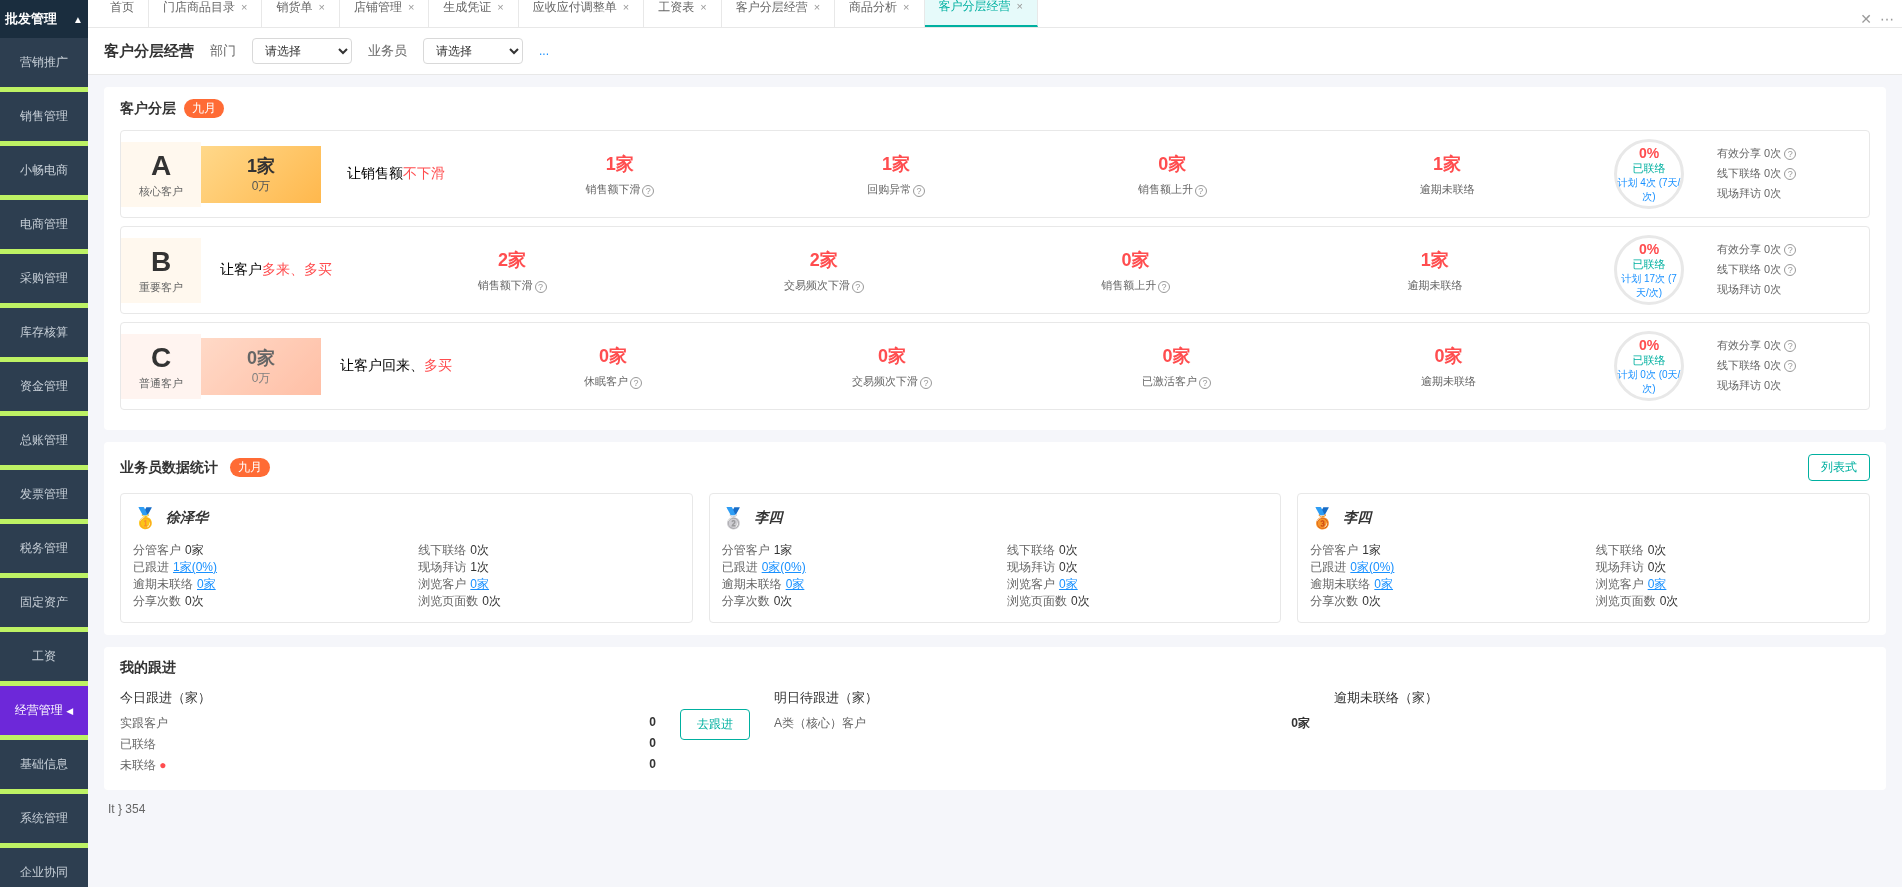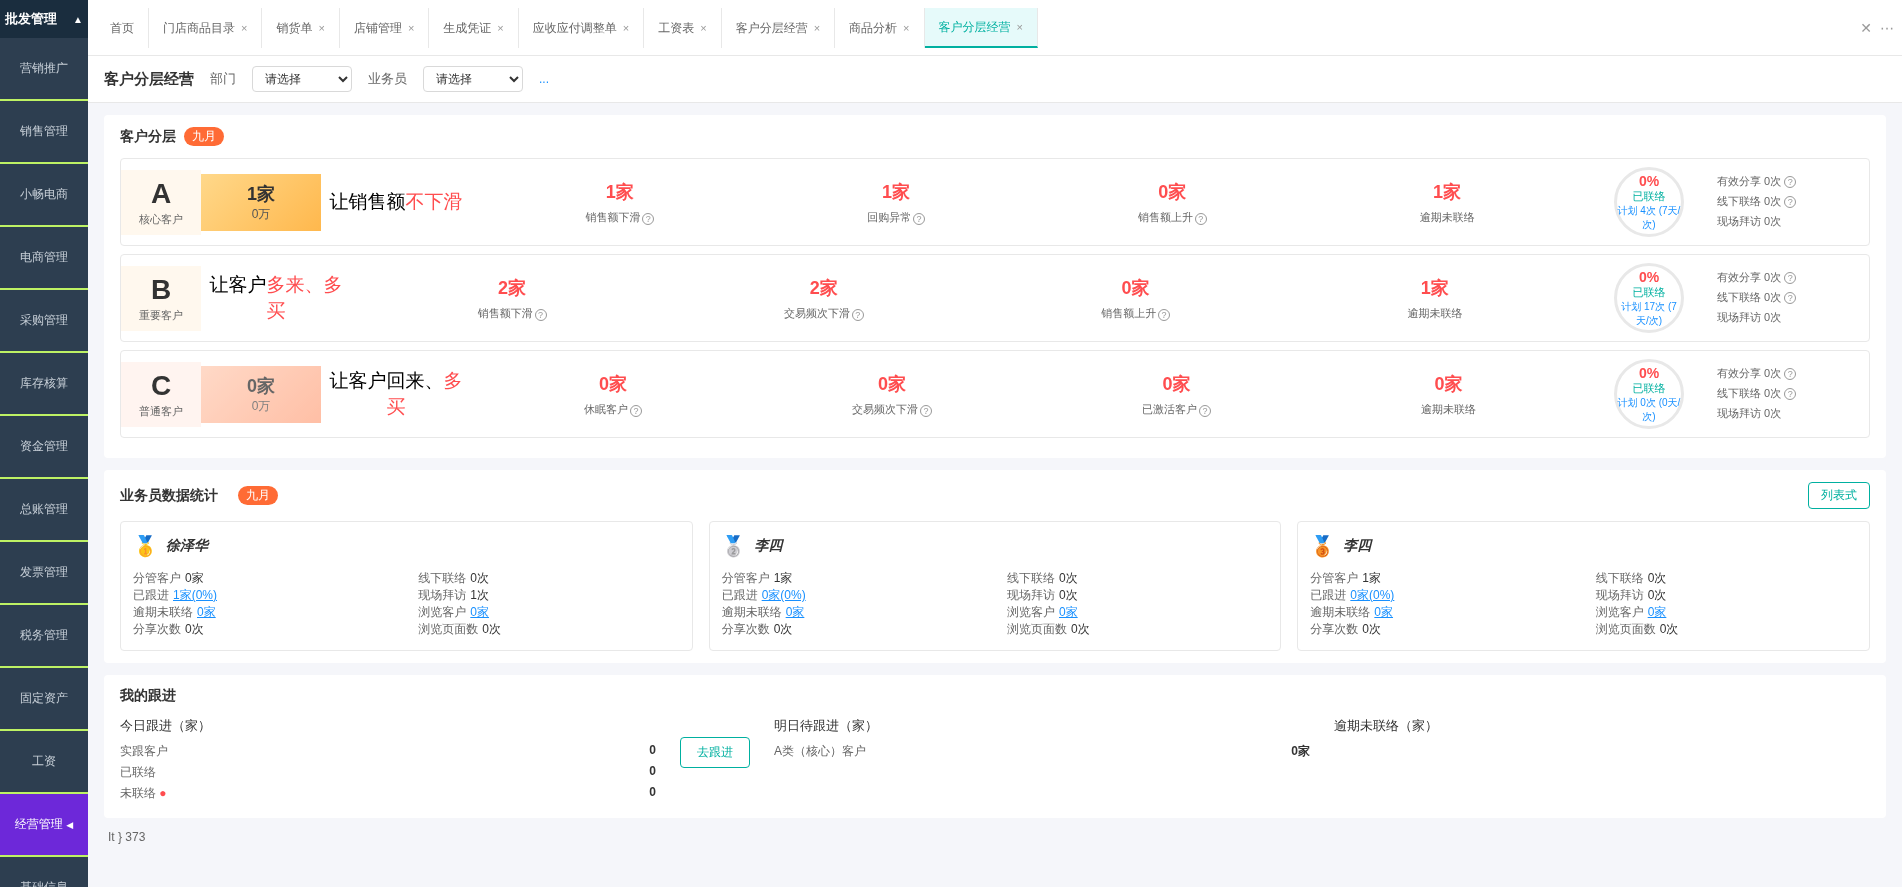--- a/index.html
+++ b/index.html
@@ -22,46 +22,46 @@
       text-align: center;
       font-size: 13px;
       font-weight: bold;
       color: #fff;
       display: flex;
       align-items: center;
       justify-content: space-between;
       height: 44px;
     }
     .sidebar-item {
-      padding: 22px 5px;
+      padding: 16px 5px;
       text-align: center;
       color: #c8d0d8;
       cursor: pointer;
       font-size: 12px;
-      border-bottom: 2px solid #bef264;
+      border-bottom: 5px solid #bef264;
     }
     .sidebar-item.active { background: #6d28d9; color: #fff; }
     .sidebar-bottom {
       margin-top: auto;
       padding: 10px 5px;
       text-align: center;
       color: #c8d0d8;
       cursor: pointer;
     }
 
     
     .main { flex: 1; display: flex; flex-direction: column; overflow: hidden; }
 
     
     .tab-bar {
       background: #fff;
       border-bottom: 1px solid #e8e8e8;
       display: flex;
-      align-items: center;
-      height: 56px;
+      align-items: flex-end;
+      height: 28px;
       padding: 0 8px;
       overflow-x: auto;
       flex-shrink: 0;
     }
     .tab {
       padding: 0 14px;
       height: 40px;
       line-height: 40px;
       font-size: 12px;
       color: #666;
@@ -135,21 +135,21 @@
     .tier-amount-box {
       width: 120px;
       text-align: center;
       padding: 8px;
       flex-shrink: 0;
     }
     .tier-slogan {
       width: 150px;
       text-align: center;
       padding: 8px;
-      font-size: 19px;
+      font-size: 14px;
       flex-shrink: 0;
     }
     .tier-stats {
       flex: 1;
       display: flex;
       align-items: center;
       justify-content: space-around;
       padding: 8px;
     }
     .stat-item { text-align: center; }
@@ -485,21 +485,21 @@
         <div class="tier-extra">
           <div>有效分享 0次 <span class="info-icon">?</span></div>
           <div>线下联络 0次 <span class="info-icon">?</span></div>
           <div>现场拜访 0次</div>
         </div>
       </div>
     </div>
 
     <div class="section">
       <div class="section-header-row">
-        <div style="display:flex; align-items:center; gap:20px;">
+        <div style="display:flex; align-items:center; gap:12px;">
           <span class="section-title">业务员数据统计</span>
           <span class="section-badge">九月</span>
         </div>
         <button class="list-mode-btn">列表式</button>
       </div>
 
       <div class="salesman-grid">
 
         <div class="salesman-card">
           <div class="salesman-header">
@@ -670,17 +670,17 @@
           </div>
         </div>
 
         <div>
           <div class="followup-col-title">逾期未联络（家）</div>
         </div>
       </div>
     </div>
 
     <div style="margin-top:8px; color:#666; font-size:12px; padding:4px;">
-      <span>It } 373</span>
+      <span>It } 354</span>
     </div>
 
   </div>
 </div>
 
 </body></html>

